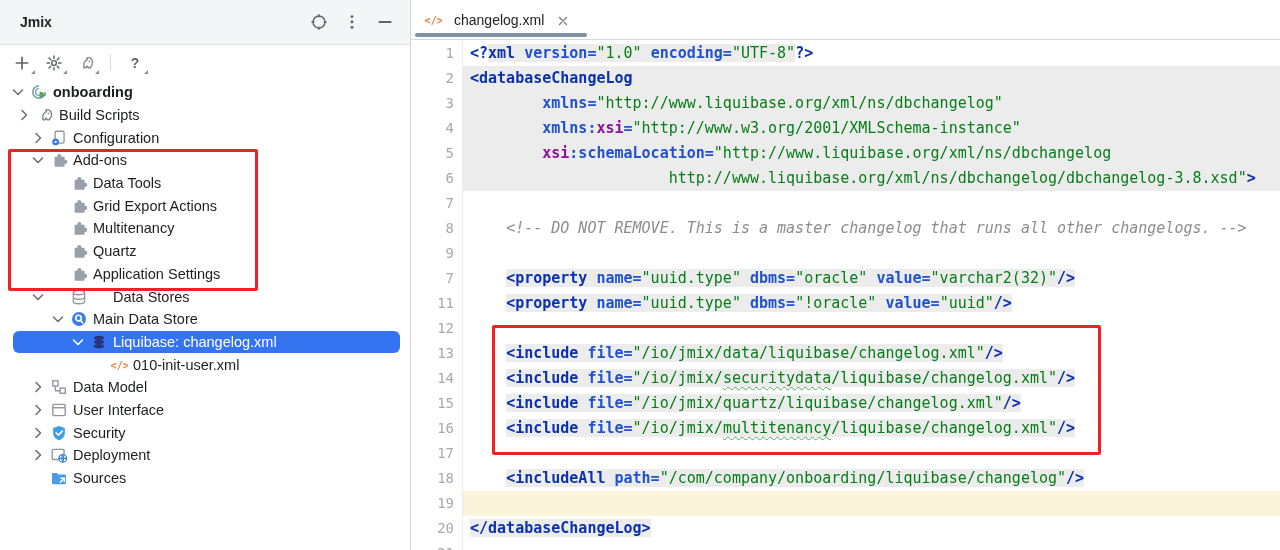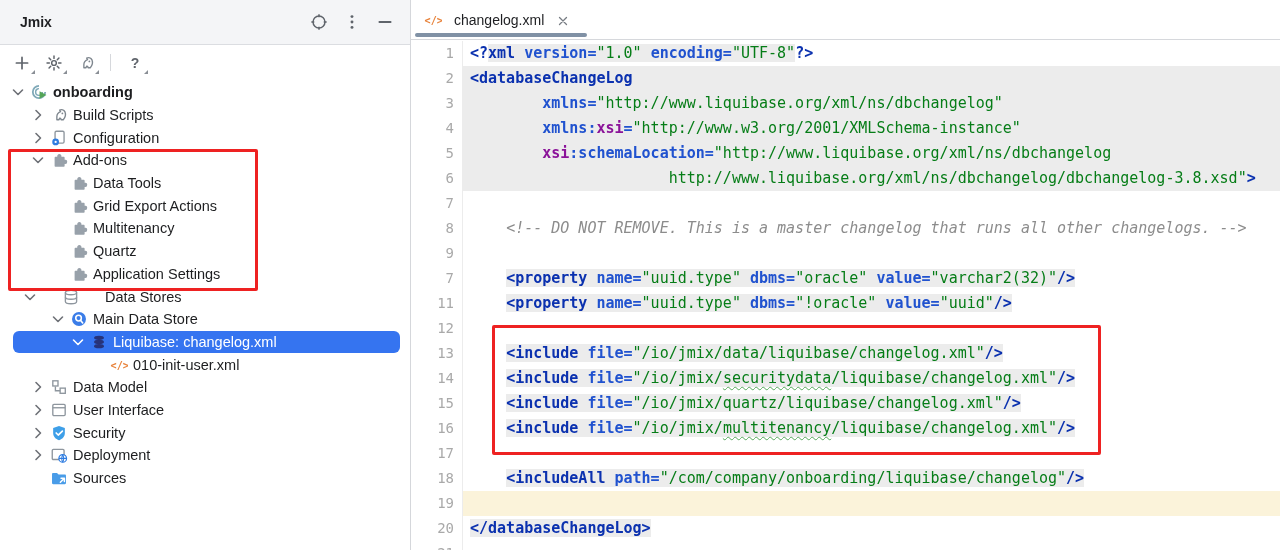--- a/index.html
+++ b/index.html
@@ -117,21 +117,21 @@
           </span>
           <span class="t-icon">
             <svg width="18" height="18" viewBox="0 0 16 16" fill="none" xmlns="http://www.w3.org/2000/svg">
               <path d="M8 2.5 A5.5 5.5 0 1 0 13.5 8" stroke="#7FA9B8" stroke-width="1.6"></path>
               <path d="M8 5 A3 3 0 1 0 11 8" stroke="#7FA9B8" stroke-width="1.3"></path>
               <path d="M8.5 7.3 L14.6 10.7 L8.5 14.1 Z" fill="#55A558"></path>
             </svg>
           </span>
           <span class="t-label b">onboarding</span>
         </div>
-        <div class="tree-row" style="padding-left: 30px;">
+        <div class="tree-row" style="padding-left: 16px;">
           <span class="t-chevron">
             <svg width="16" height="16" viewBox="0 0 16 16" fill="none">
               <path d="M6 3.5 L10.5 8 L6 12.5" stroke="currentColor" stroke-width="1.6" stroke-linecap="round" stroke-linejoin="round"></path>
             </svg>
           </span>
           <span class="t-icon">
             <svg width="18" height="18" viewBox="0 0 16 16" fill="none" xmlns="http://www.w3.org/2000/svg">
               <path d="M13.3 5.2c-.9-1.7-3-2.4-4.7-1.6l.8 1.4c-2.1.8-3.3 2.4-3.3 4.4v2.8h1.9l.5-1.4 1 .3.4 1.1h1.9c1.8-2 2.3-4.9 1.5-7z" stroke="#7F878F" stroke-width="1.2" stroke-linejoin="round"></path>
               <circle cx="11" cy="6.6" r=".8" fill="#7F878F"></circle>
             </svg>
@@ -204,21 +204,21 @@
         </div>
         <div class="tree-row" style="padding-left: 50px;">
           <span class="t-chevron"></span>
           <span class="t-icon">
             <svg width="18" height="18" viewBox="0 0 16 16" fill="none" xmlns="http://www.w3.org/2000/svg">
               <path d="M4.8 5.2h1.7a1.9 1.9 0 1 1 3.6 0h2.2a.7.7 0 0 1 .7.7v1.9a1.9 1.9 0 1 1 0 3.7v1.9a.7.7 0 0 1-.7.7H4.8a.7.7 0 0 1-.7-.7V5.9a.7.7 0 0 1 .7-.7z" fill="#98A1AA"></path>
             </svg>
           </span>
           <span class="t-label">Application Settings</span>
         </div>
-        <div class="tree-row" style="padding-left: 22px; gap: 20px;">
+        <div class="tree-row" style="padding-left: 30px; gap: 20px;">
           <span class="t-chevron">
             <svg width="16" height="16" viewBox="0 0 16 16" fill="none">
               <path d="M3.5 6 L8 10.5 L12.5 6" stroke="currentColor" stroke-width="1.6" stroke-linecap="round" stroke-linejoin="round"></path>
             </svg>
           </span>
           <span class="t-icon">
             <svg width="18" height="18" viewBox="0 0 16 16" fill="none" xmlns="http://www.w3.org/2000/svg">
               <ellipse cx="8" cy="4" rx="5" ry="2" stroke="#8E969E" stroke-width="1.2"></ellipse>
               <path d="M3 4v8c0 1.1 2.2 2 5 2s5-.9 5-2V4" stroke="#8E969E" stroke-width="1.2"></path>
               <path d="M3 8c0 1.1 2.2 2 5 2s5-.9 5-2" stroke="#8E969E" stroke-width="1.2"></path>

